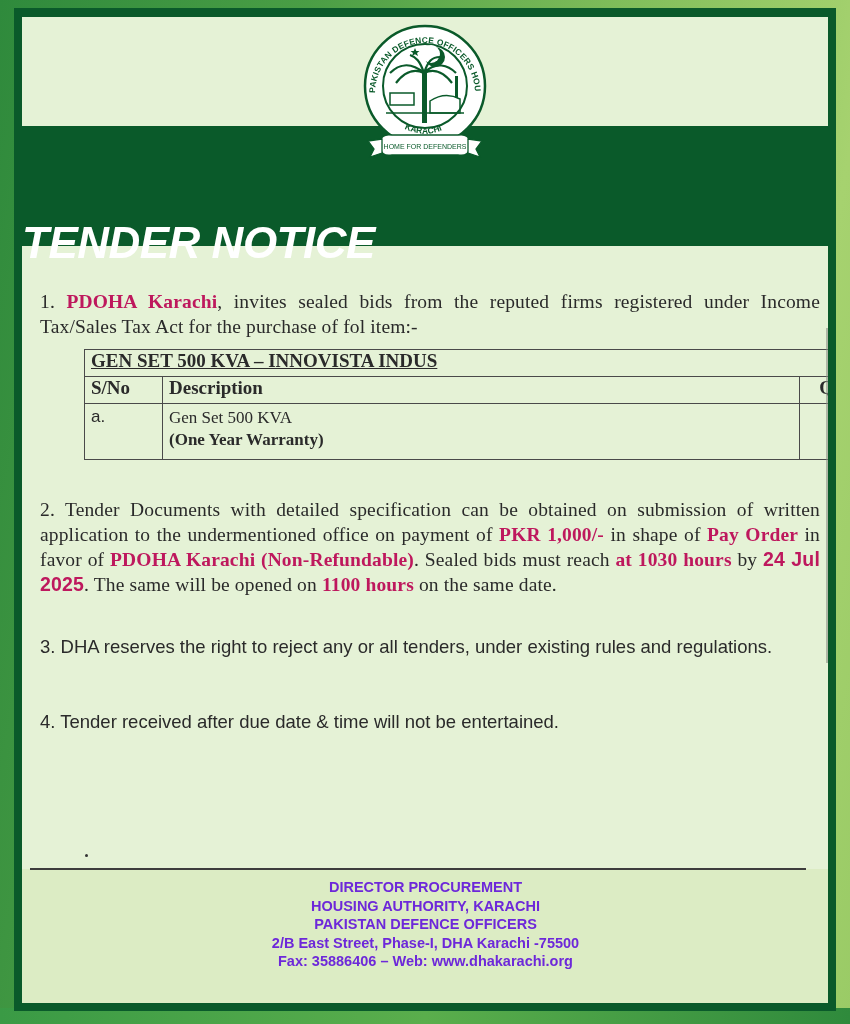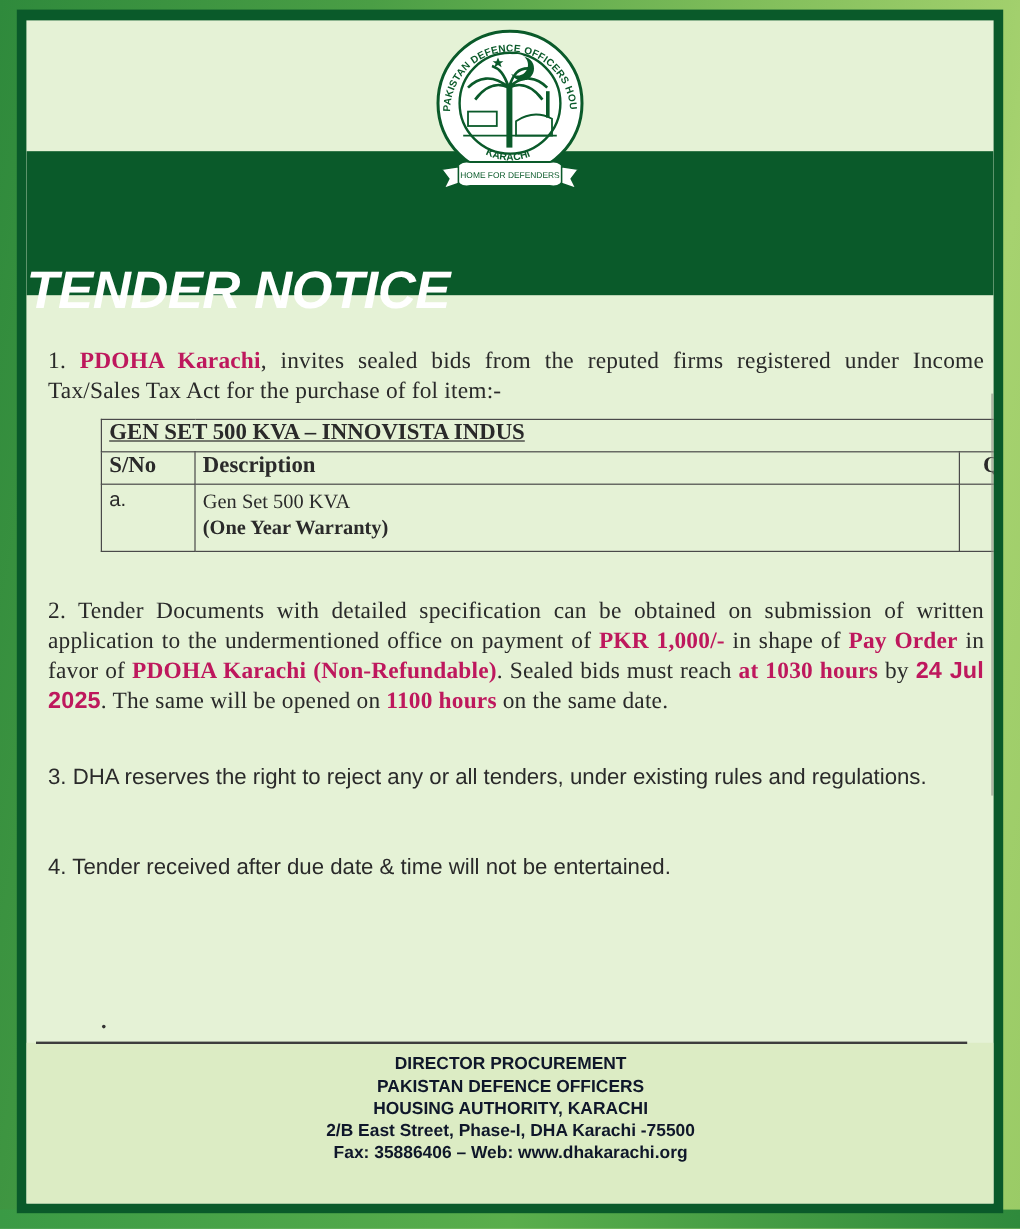--- a/index.html
+++ b/index.html
@@ -65,21 +65,21 @@
     table.items td.sno-val { font-family: "Liberation Sans", sans-serif; font-size: 17px; padding-top: 3px; }
     table.items td.qty-val { text-align: center; padding-top: 2px; }
 
     .scanline { position: absolute; left: 804px; top: 311px; width: 1.5px; height: 335px; background: #8a8f84; opacity: 0.6; }
     .stray-dot { position: absolute; left: 63px; top: 837px; width: 3px; height: 3px; border-radius: 50%; background: #333; }
     .rule { position: absolute; left: 8px; top: 851px; width: 776px; height: 1.5px; background: #3d3d3d; }
     .footer-tint { position: absolute; left: 0; top: 852px; width: 806px; height: 134px; background: #dcecc4; }
     .footer {
       position: absolute; left: 0; top: 861px; width: 807px; text-align: center;
       font-family: "Liberation Sans", sans-serif; font-weight: bold; font-size: 14.5px;
-      line-height: 18.6px; color: #0f172a;
+      line-height: 18.6px; color: #6d28d9;
     }
   </style>
 </head>
 <body>
 
 <div class="frame-bottom-shade"></div>
 <div class="frame-dark"></div>
 
 <div class="panel">
   <div class="header-band"></div>
@@ -150,18 +150,18 @@
   </tbody>
     </table>
 
   <div class="scanline"></div>
   <div class="footer-tint"></div>
   <div class="stray-dot"></div>
   <div class="rule"></div>
 
   <div class="footer">
     <div>DIRECTOR PROCUREMENT</div>
+    <div>HOUSING AUTHORITY, KARACHI</div>
     <div>PAKISTAN DEFENCE OFFICERS</div>
-    <div>HOUSING AUTHORITY, KARACHI</div>
     <div>2/B East Street, Phase-I, DHA Karachi -75500</div>
     <div>Fax: 35886406 – Web: www.dhakarachi.org</div>
   </div>
 </div>
 
 </body></html>

